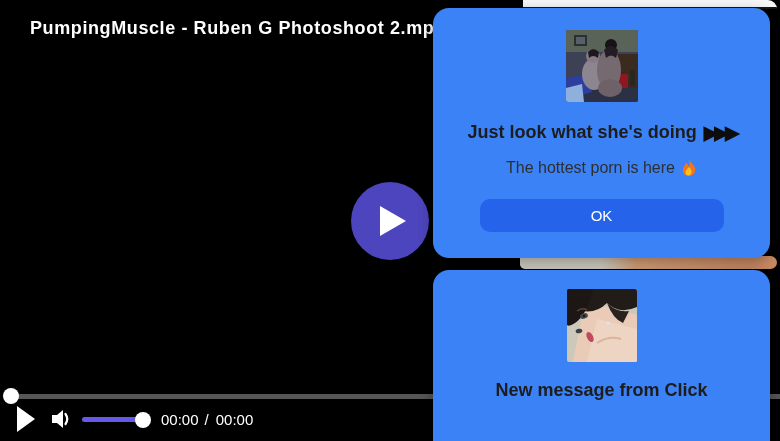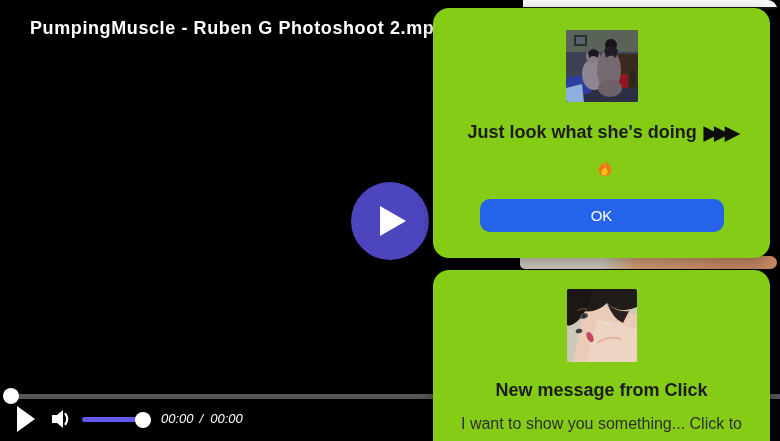--- a/index.html
+++ b/index.html
@@ -33,38 +33,38 @@
   .volume-track{
     position:absolute;left:82px;top:417px;width:62px;height:5px;z-index:1;
     background:#6459e8;border-radius:3px;
   }
   .volume-knob{
     position:absolute;left:135px;top:412px;width:16px;height:16px;z-index:1;
     border-radius:50%;background:#fff;
   }
   .time-display{
     position:absolute;left:161px;top:411px;z-index:1;
-    color:#fff;font-size:13px;white-space:nowrap;font-style:italic;
+    color:#fff;font-size:15px;white-space:nowrap;
   }
   .time-display .sep{margin:0 7px 0 6px;}
   
   .bg-ad-top{
     position:absolute;left:523px;top:0;width:254px;height:7px;z-index:2;
     background:#f7f7f7;border-bottom:2px solid #141414;
     border-radius:0 10px 0 0;
   }
   .bg-ad-band{
     position:absolute;left:520px;top:256px;width:257px;height:13px;z-index:2;
     background:linear-gradient(90deg,#d7d3c7 0%,#d7d3c7 32%,#dba47b 45%,#d0906a 80%,#c98a62 100%);
     border-radius:0 8px 8px 6px;
   }
   
   .popup{
     position:absolute;left:433px;width:337px;z-index:3;
-    background:#84cc16;border-radius:16px;
+    background:#3b82f6;border-radius:16px;
     box-shadow:0 4px 14px rgba(0,0,0,.35);
     display:flex;flex-direction:column;align-items:center;
     cursor:pointer;
   }
   .popup-offer{top:8px;height:250px;}
   .popup-message{top:270px;height:200px;}
   .thumb{border-radius:2px;overflow:hidden;display:block;}
   .popup-offer .thumb{margin-top:22px;}
   .popup-message .thumb{margin-top:19px;}
   .popup-heading{
@@ -135,20 +135,21 @@
     <ellipse cx="43" cy="40" rx="12" ry="20" fill="#756a70"></ellipse>
     <ellipse cx="44" cy="58" rx="12" ry="9" fill="#6e6268"></ellipse>
     <circle cx="45" cy="15" r="6" fill="#171218"></circle>
     <path d="M38,20 q7,-8 14,0 l-2,8 q-5,-5 -10,0 z" fill="#221c24"></path>
   </svg>
   <div class="popup-heading">
       <span>Just look what she's doing</span>
       <span class="arrows">▶▶▶</span>
     </div>
   <div class="popup-subtext">
+      <span>The hottest porn is here</span>
     <span class="fire" aria-label="🔥">
       <svg width="16" height="18" viewBox="0 0 16 18">
         <path d="M8,0 C9,4 13,5 14,9 C15,13 12.5,17 8,17 C3.5,17 1,13.5 2,9.5 C2.6,7.2 4.5,6 5,3.5 C6.5,5 7.5,6 8,8 C9,5.5 8.5,3 8,0 Z" fill="#f4731c"></path>
         <path d="M8,8 C9.8,10 11,11.5 10.5,13.5 C10,15.5 8.8,16.5 7.5,16.5 C5.5,16.5 4.3,15 4.5,13 C4.7,11 6.5,10 8,8 Z" fill="#fcc21b"></path>
       </svg>
     </span>
   </div>
   <button class="ok-button">OK</button>
 </div>
 
@@ -164,14 +165,13 @@
     <circle cx="17" cy="27" r="1.2" fill="#12171c"></circle>
     <ellipse cx="12" cy="42" rx="3.4" ry="2.2" fill="#3c4146" transform="rotate(-14 12 42)"></ellipse>
     <path d="M10,22 q6,-4 10,-1" stroke="#5a4336" stroke-width="1.4" fill="none"></path>
     <ellipse cx="23" cy="48" rx="5.5" ry="3" fill="#c2485e" transform="rotate(62 23 48)"></ellipse>
     <circle cx="41" cy="34" r="1.6" fill="#dfe6ea"></circle>
     <path d="M30,54 Q42,46 54,50" stroke="#dcb49e" stroke-width="2" fill="none"></path>
   </svg>
   <div class="popup-heading">
       <span>New message from Click</span>
     </div>
-  <div class="popup-body">I want to show you something... Click to</div>
 </div>
 
 </body></html>

